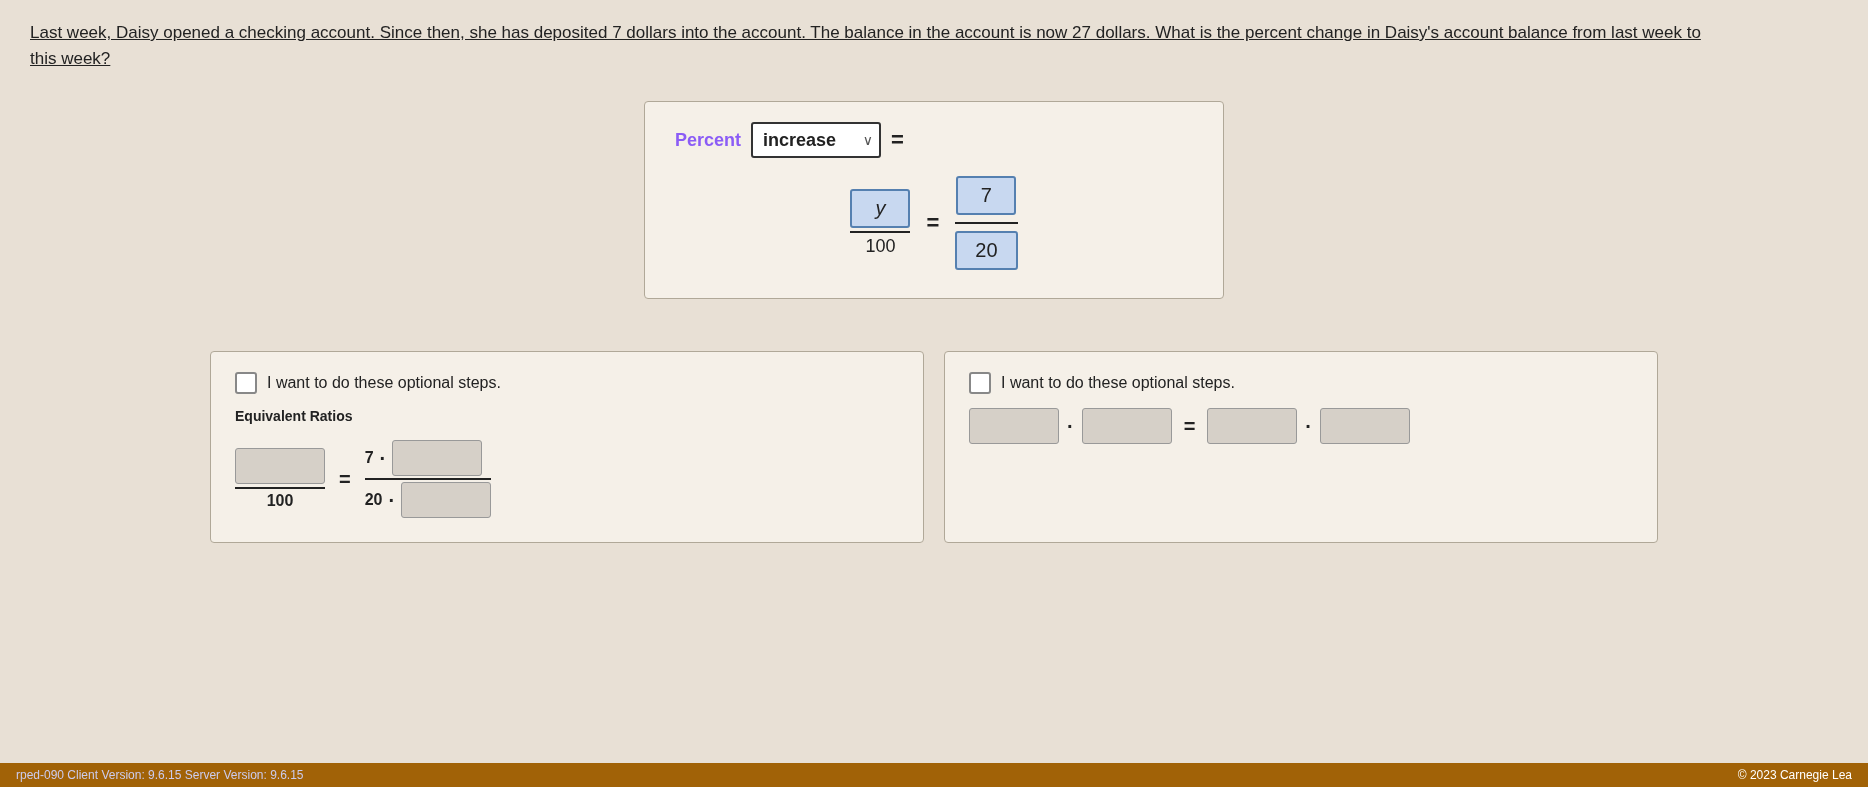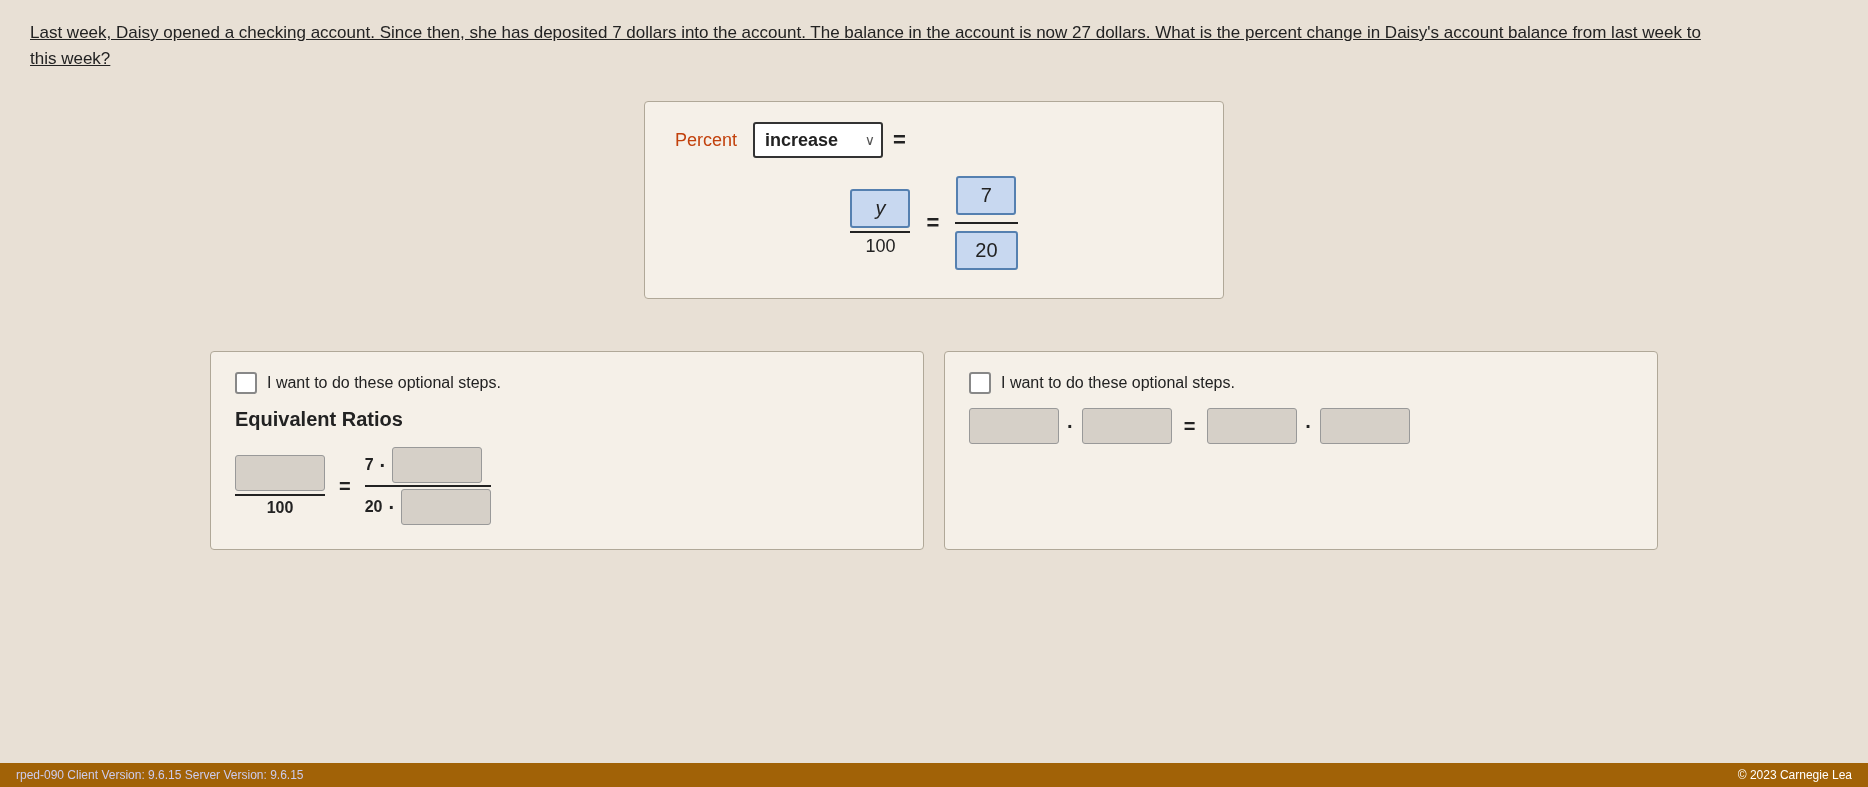--- a/index.html
+++ b/index.html
@@ -36,23 +36,22 @@
 
     .formula-top-row {
       display: flex;
       align-items: center;
       gap: 10px;
       margin-bottom: 18px;
     }
 
     .percent-label {
       font-size: 18px;
-      font-weight: normal;
-      color: #c2410c;
-      margin-right: 6px;
+      font-weight: bold;
+      color: #8b5cf6;
     }
 
     .dropdown-select {
       background: white;
       border: 2px solid #333;
       border-radius: 3px;
       padding: 6px 23px 6px 10px;
       font-size: 18px;
       font-weight: bold;
       color: #222;
@@ -189,21 +188,21 @@
       flex-shrink: 0;
       cursor: pointer;
     }
 
     .optional-label {
       font-size: 16px;
       color: #222;
     }
 
     .section-title {
-      font-size: 20px;
+      font-size: 14px;
       font-weight: bold;
       margin-bottom: 16px;
     }
 
     
     .equiv-ratio-row {
       display: flex;
       align-items: center;
       gap: 10px;
     }

